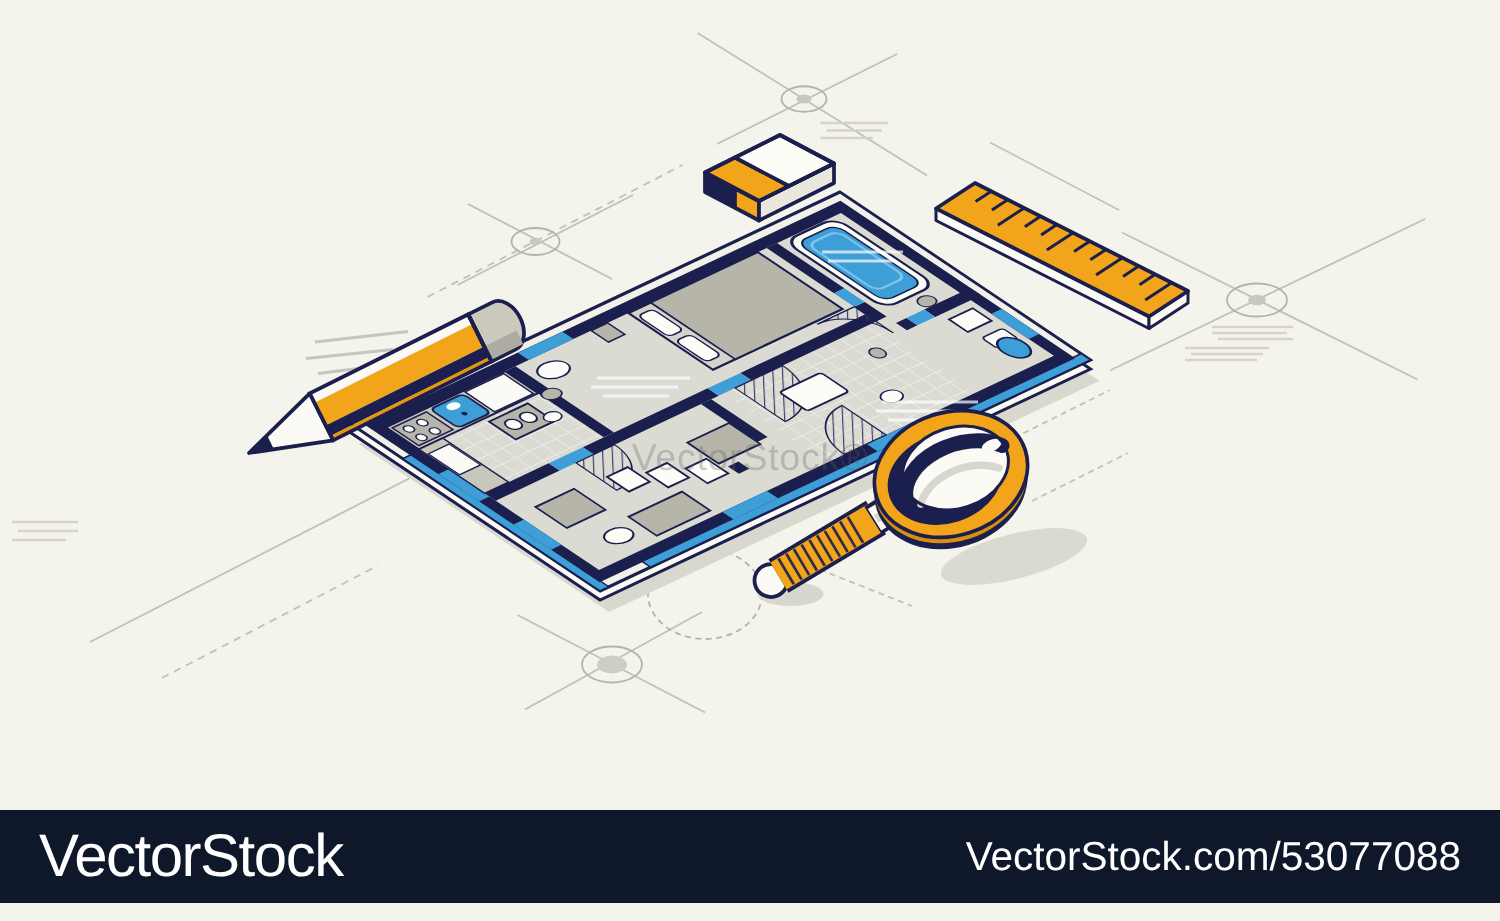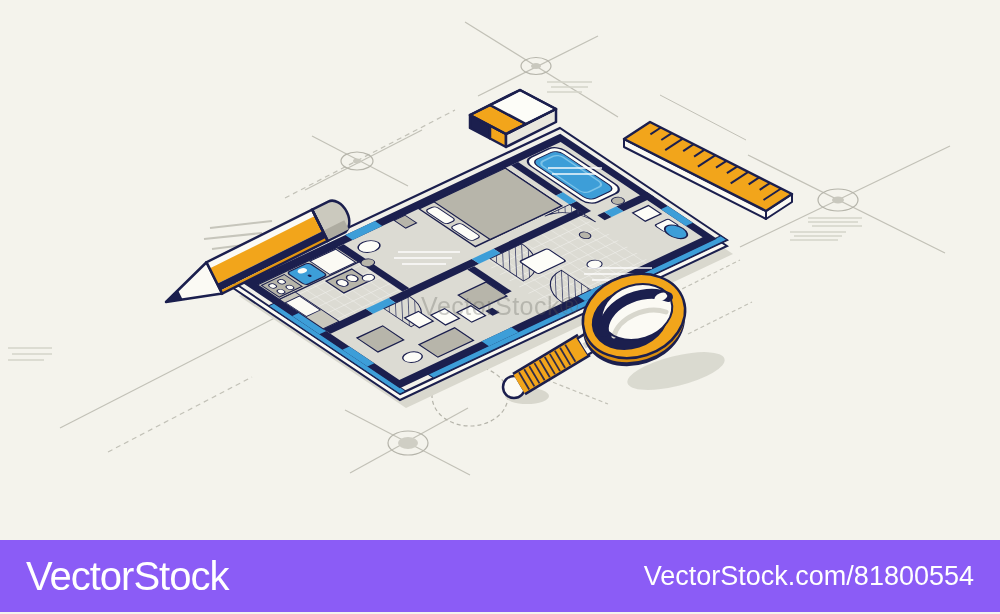--- a/index.html
+++ b/index.html
@@ -2,21 +2,21 @@
 <html><head>
 <meta charset="utf-8">
 <style>
   html,body{margin:0;padding:0;background:#888;}
   #stage{position:relative;width:1000px;height:614px;overflow:hidden;
          background:#f4f3ec;font-family:"Liberation Sans",sans-serif;}
   #art{position:absolute;left:0;top:0;}
   #watermark{position:absolute;left:500px;top:306px;transform:translate(-50%,-50%);
 
              font-size:25px;color:rgba(95,95,90,.30);letter-spacing:.5px;white-space:nowrap;}
-  #footer{position:absolute;left:0;top:540px;width:1000px;height:72px;background:#8b5cf6;
+  #footer{position:absolute;left:0;top:540px;width:1000px;height:62px;background:#0f172a;
           display:flex;align-items:center;justify-content:space-between;
           padding:0 26px;box-sizing:border-box;}
   #footer .logo{color:#fff;font-size:40px;letter-spacing:-1px;}
   #footer .credit{color:#fff;font-size:27px;letter-spacing:0;}
 </style>
 </head>
 <body>
 
 <div id="stage">
 
@@ -267,16 +267,16 @@
     <path d="M614,336 A34,23 -18 0 1 666,312" stroke="#d8d7cd" stroke-width="5" stroke-linecap="round" fill="none"></path>
     <ellipse cx="661" cy="297" rx="7" ry="3.8" fill="#fbfaf4" transform="rotate(-24 661 297)"></ellipse>
     <ellipse cx="637" cy="312" rx="36" ry="27" fill="none" stroke="#1b1f4e" stroke-width="2" transform="rotate(-18 637 312)"></ellipse>
   </g>
 </svg>
 
 <div id="watermark">VectorStock®</div>
 
 <div id="footer">
   <span class="logo">VectorStock</span>
-  <span class="credit">VectorStock.com/81800554</span>
+  <span class="credit">VectorStock.com/53077088</span>
 </div>
 
 </div>
 
 </body></html>

